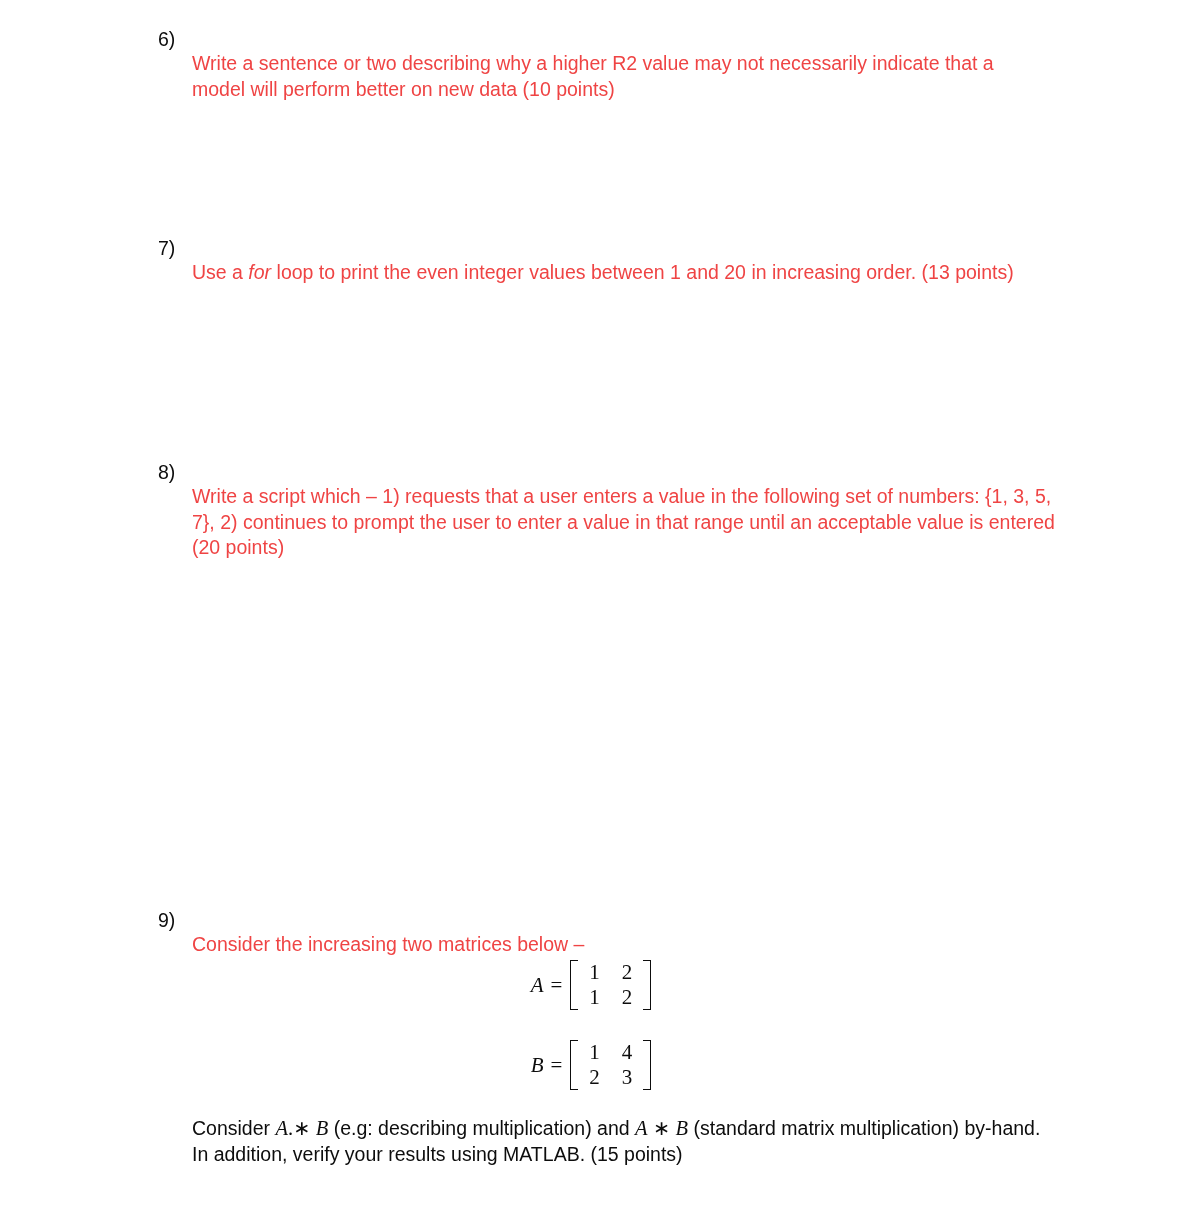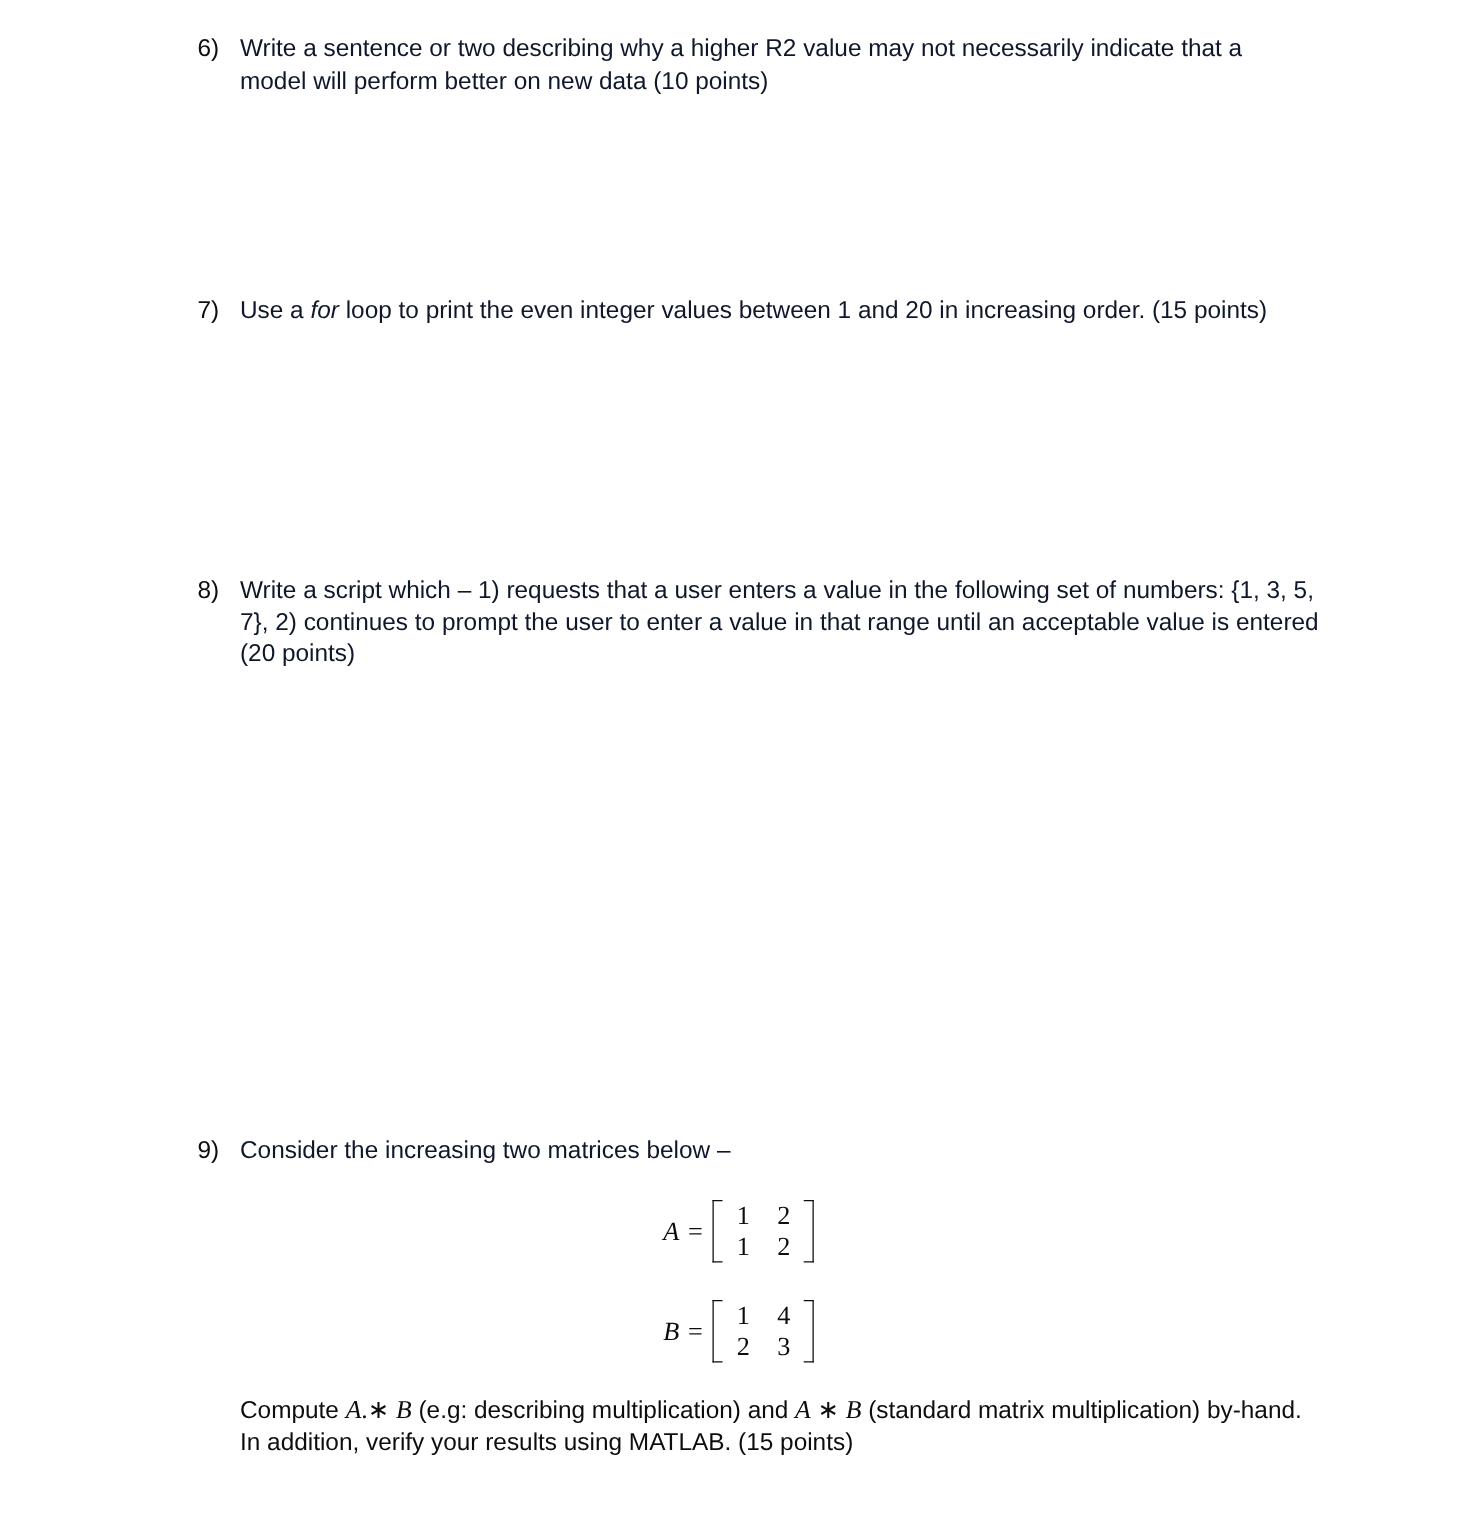--- a/index.html
+++ b/index.html
@@ -33,23 +33,24 @@
     flex: 0 0 34px;
     font-size: 19.5px;
     line-height: 25.6px;
     color: #0d0d0d;
     white-space: nowrap;
   }
   .qbody {
     flex: 1 1 auto;
     font-size: 19.5px;
     line-height: 25.6px;
-    color: #0f172a;
+    color: #ef4444;
     text-align: left;
     hyphens: none;
+    margin-top: 24px;
   }
   .qbody .it { font-style: italic; }
 
   
   #q6 { left: 158px; top: 27px; width: 880px; }
   
   #q7 { left: 158px; top: 236px; width: 910px; }
   
   #q8 { left: 158px; top: 460px; width: 898px; }
   
@@ -136,21 +137,21 @@
 
 <div class="page">
 
   <div class="qblock" id="q6">
     <div class="qnum">6)</div>
     <div class="qbody">Write a sentence or two describing why a higher R2 value may not necessarily indicate that a model will perform better on new data (10 points)</div>
   </div>
 
   <div class="qblock" id="q7">
     <div class="qnum">7)</div>
-    <div class="qbody"><span>Use a </span><span class="it">for</span><span> loop to print the even integer values between 1 and 20 in increasing order. (15 points)</span></div>
+    <div class="qbody"><span>Use a </span><span class="it">for</span><span> loop to print the even integer values between 1 and 20 in increasing order. (13 points)</span></div>
   </div>
 
   <div class="qblock" id="q8">
     <div class="qnum">8)</div>
     <div class="qbody">Write a script which – 1) requests that a user enters a value in the following set of numbers: {1, 3, 5, 7}, 2) continues to prompt the user to enter a value in that range until an acceptable value is entered (20 points)</div>
   </div>
 
   <div class="qblock" id="q9">
     <div class="qnum">9)</div>
     <div class="qbody">Consider the increasing two matrices below –</div>
@@ -195,15 +196,15 @@
             <td>2</td>
             <td>3</td>
           </tr>
         </tbody>
           </table>
         <span class="brk r"></span>
       </span>
     </span>
   </div>
 
-  <div id="q9-close"><span>Compute </span><span class="mi">A</span><span class="op">.∗</span>&nbsp;<span class="mi">B</span><span> (e.g: describing multiplication) and </span><span class="mi">A</span>&nbsp;<span class="op">∗</span>&nbsp;<span class="mi">B</span><span> (standard matrix multiplication) by-hand. In addition, verify your results using MATLAB. (15 points)</span></div>
+  <div id="q9-close"><span>Consider </span><span class="mi">A</span><span class="op">.∗</span>&nbsp;<span class="mi">B</span><span> (e.g: describing multiplication) and </span><span class="mi">A</span>&nbsp;<span class="op">∗</span>&nbsp;<span class="mi">B</span><span> (standard matrix multiplication) by-hand. In addition, verify your results using MATLAB. (15 points)</span></div>
 
 </div>
 
 </body></html>

